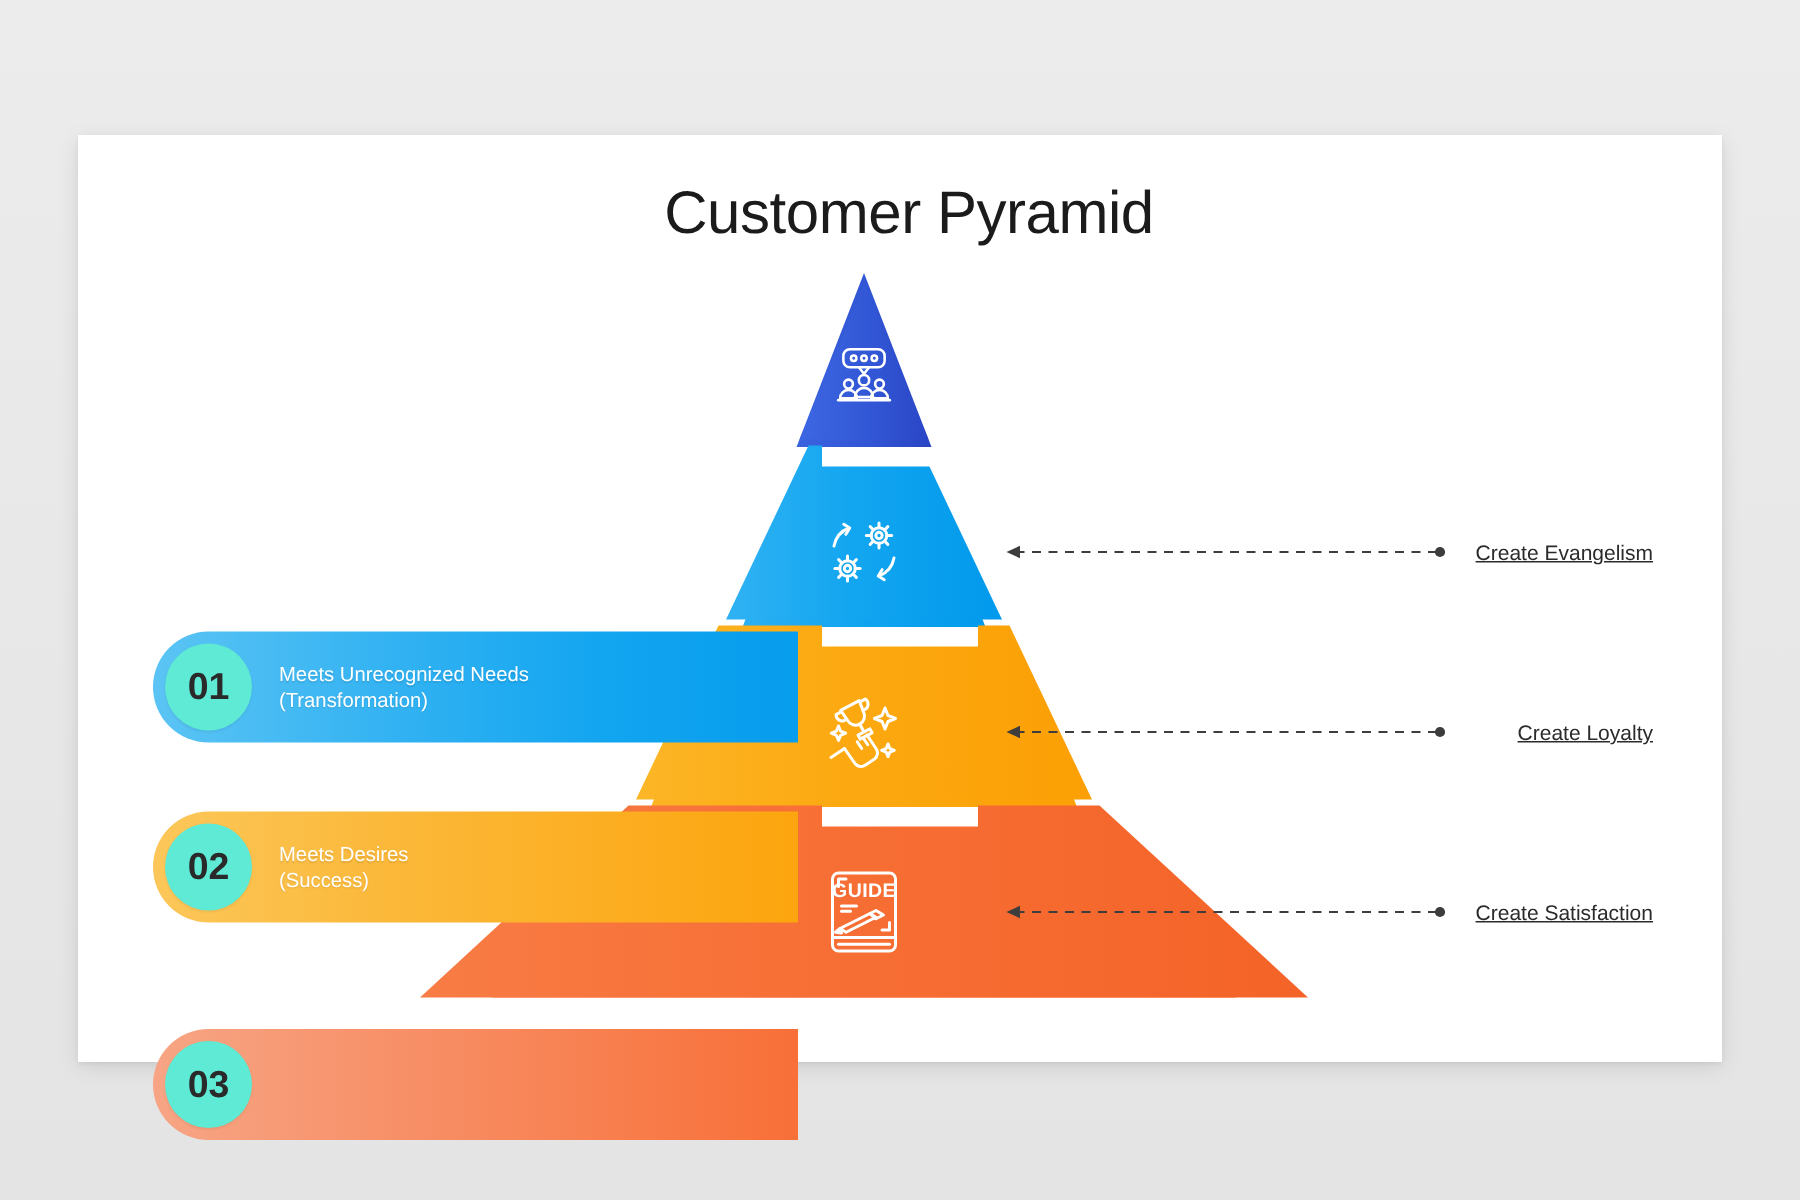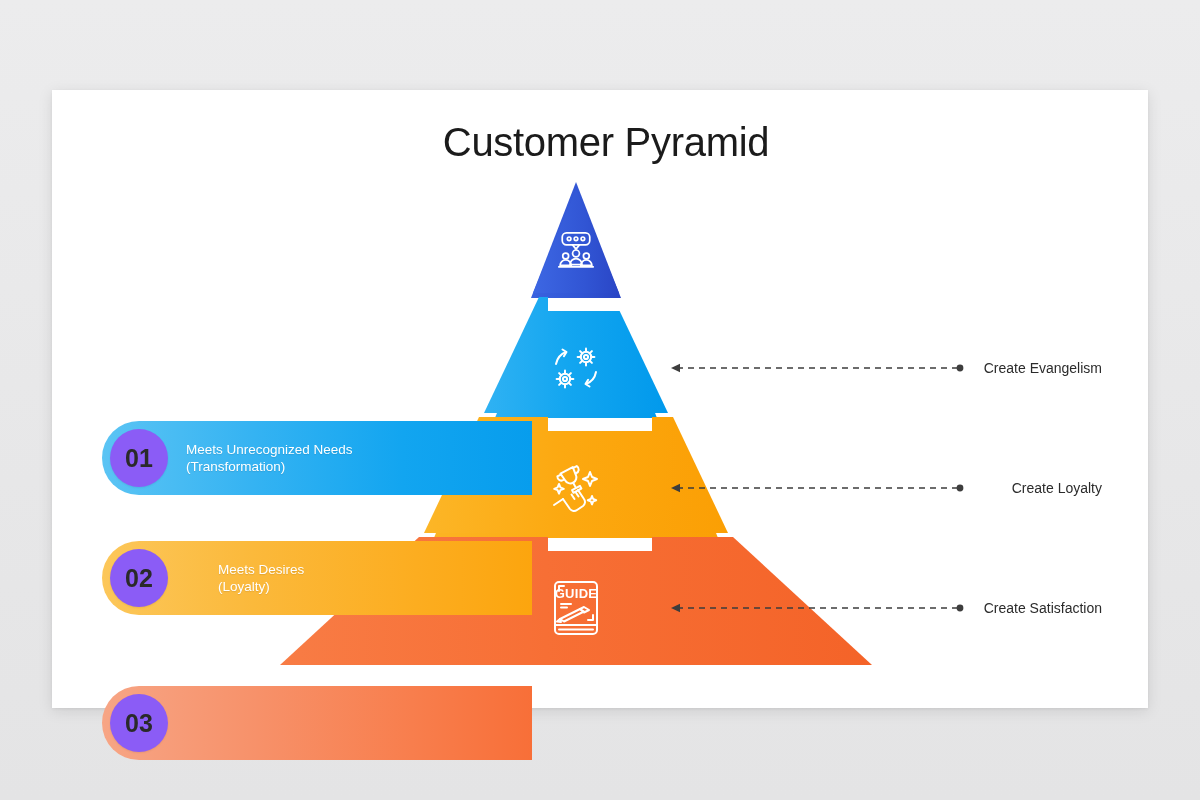--- a/index.html
+++ b/index.html
@@ -58,21 +58,21 @@
   }
   .pill-body {
     position: absolute; inset: 0;
     border-radius: 37px 0 0 37px;
   }
   .pill-num-circle {
     position: relative;
     width: 58px; height: 58px;
     margin-left: 8px;
     border-radius: 50%;
-    background: #8b5cf6;
+    background: #5eead4;
     display: flex; align-items: center; justify-content: center;
     font-size: 25px; font-weight: 700; color: #2a2a2a;
     flex: 0 0 auto;
     box-shadow: 0 1px 2px rgba(0,0,0,0.07);
   }
   .pill-text {
     position: relative;
     margin-left: 18px;
     color: #ffffff;
     font-size: 13.5px;
@@ -80,38 +80,39 @@
     line-height: 17px;
     text-shadow: 0 1px 1px rgba(0,0,0,0.10);
     white-space: nowrap;
   }
   .pill-text .l2 { display: block; }
 
   #pill-1 { left: 50px; top: 331px; width: 430px; }
   #pill-1 .pill-body {
     background: linear-gradient(90deg,#5bc4f4 0%, #35b3f2 35%, #12a5f0 70%, #079ded 100%);
   }
-  #pill-2 { left: 50px; top: 451px; width: 430px; gap: 32px; }
+  #pill-2 { left: 50px; top: 451px; width: 430px; }
   #pill-2 .pill-body {
     background: linear-gradient(90deg,#fcc75a 0%, #fbb93b 35%, #fcae22 70%, #fca50e 100%);
   }
   #pill-3 { left: 50px; top: 596px; width: 430px; }
   #pill-3 .pill-body {
     background: linear-gradient(90deg,#f7a585 0%, #f79068 38%, #f87e4d 72%, #f86f38 100%);
   }
 
   
   .right-label {
     position: absolute;
     font-size: 14px;
     color: #2b2b2b;
     font-weight: 400;
     white-space: nowrap;
     text-align: right;
     right: 46px;
+    text-decoration: underline;
   }
   #rlabel-1 { top: 270px; }
   #rlabel-2 { top: 390px; }
   #rlabel-3 { top: 510px; text-align: center; }
 
   
   .tier-icon { fill: none; stroke: #ffffff; stroke-width: 2; stroke-linecap: round; stroke-linejoin: round; }
 </style>
 </head>
 <body>
@@ -334,21 +335,21 @@
           <span>Meets Unrecognized Needs</span>
           <span class="l2">(Transformation)</span>
         </div>
       </div>
 
       <div class="pill" id="pill-2" style="z-index:5">
         <div class="pill-body"></div>
         <div class="pill-num-circle">02</div>
         <div class="pill-text">
           <span>Meets Desires</span>
-          <span class="l2">(Loyalty)</span>
+          <span class="l2">(Success)</span>
         </div>
       </div>
 
       <div class="pill" id="pill-3" style="z-index:5">
         <div class="pill-body"></div>
         <div class="pill-num-circle">03</div>
       </div>
 
       <div class="right-label" id="rlabel-1">Create Evangelism</div>
       <div class="right-label" id="rlabel-2">Create Loyalty</div>

